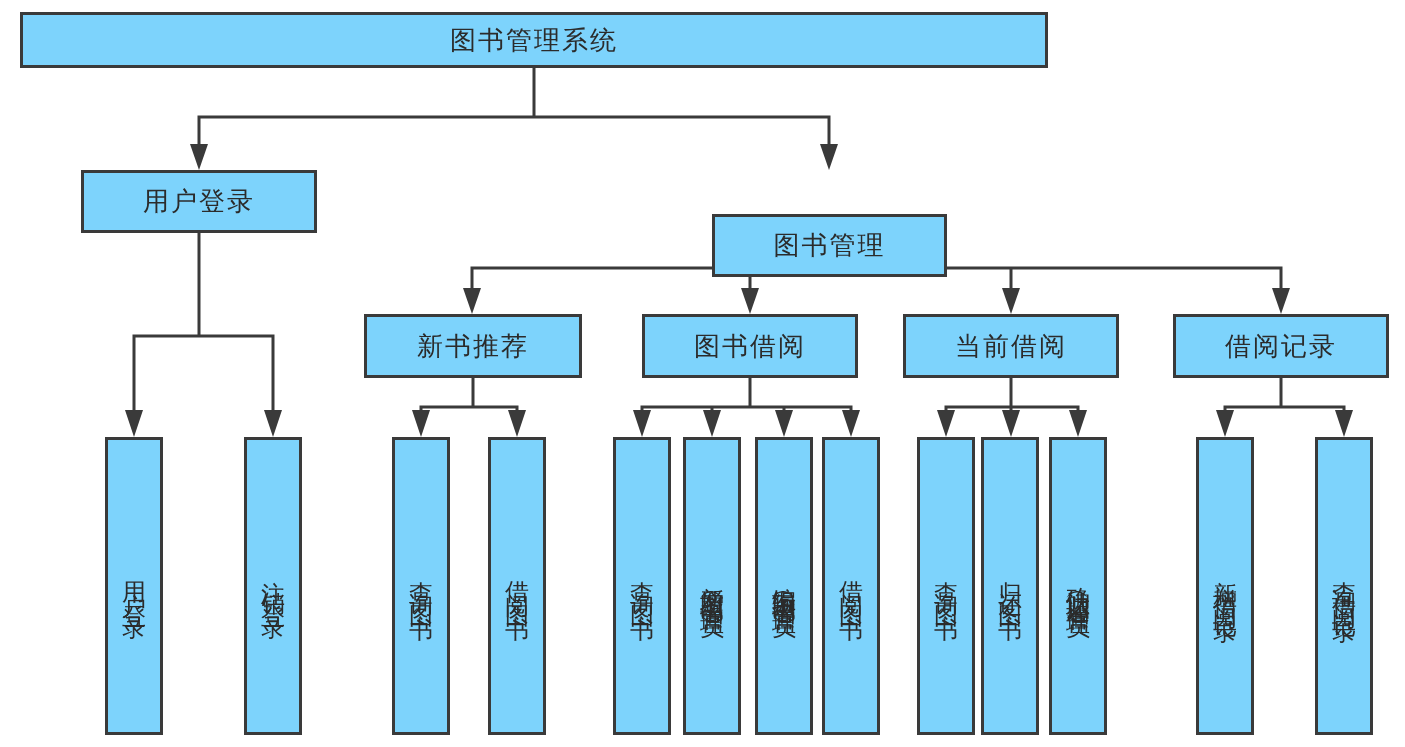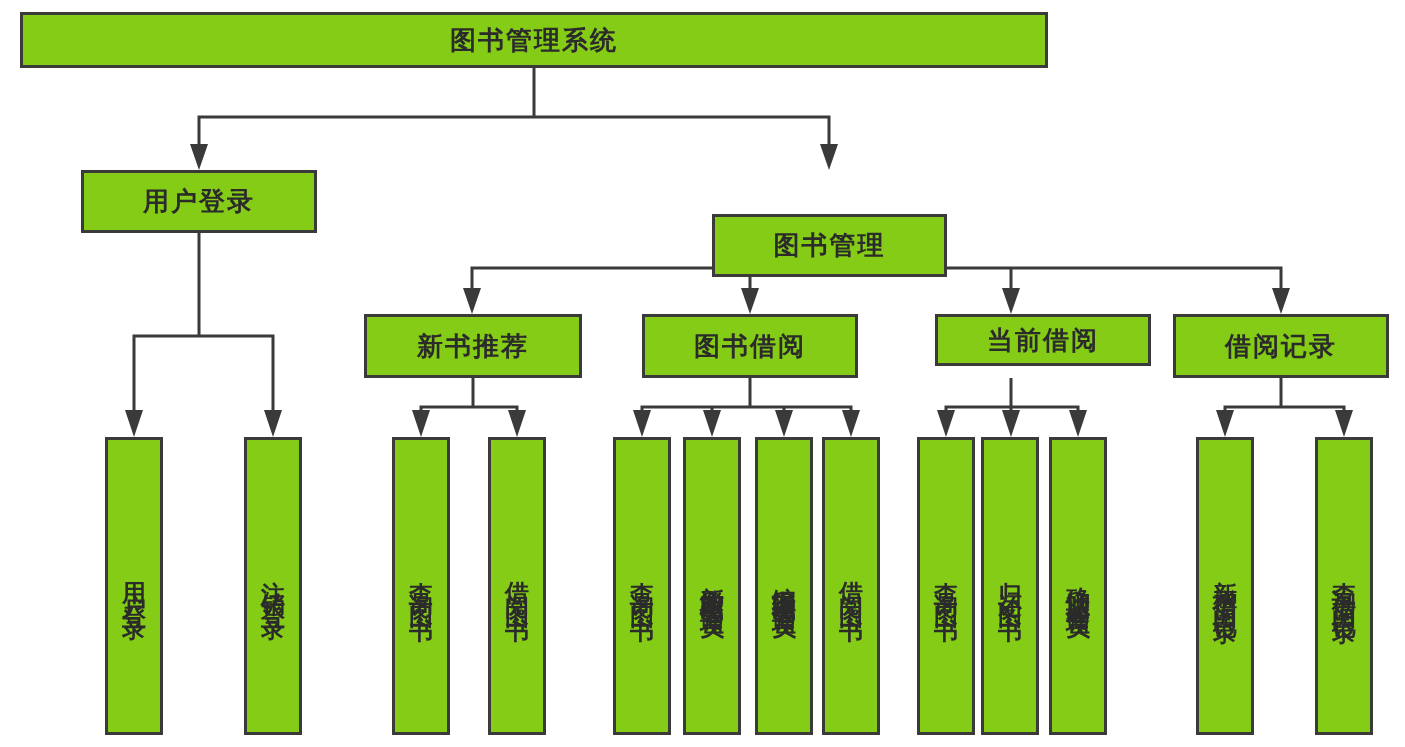--- a/index.html
+++ b/index.html
@@ -18,27 +18,26 @@
   #connectors {
     position: absolute;
     left: 0;
     top: 0;
     z-index: 1;
   }
   .node {
     position: absolute;
     box-sizing: border-box;
     border: 3px solid #3a3a3a;
-    background: #84cc16;
+    background: #7dd3fc;
     display: flex;
     align-items: center;
     justify-content: center;
     color: #2b2b2b;
     z-index: 2;
-    font-weight: bold;
   }
   .h-node {
     font-size: 26px;
     letter-spacing: 2px;
   }
   .leaf {
     width: 58px;
     top: 437px;
     height: 298px;
     font-size: 24px;
@@ -139,21 +138,21 @@
   <div class="node h-node" style="left:712px; top:170px; width:235px; height:63px;margin-top:44px;">
     <span>图书管理</span>
   </div>
 
   <div class="node h-node" style="left:364px; top:314px; width:218px; height:64px;">
     <span>新书推荐</span>
   </div>
   <div class="node h-node" style="left:642px; top:314px; width:216px; height:64px;">
     <span>图书借阅</span>
   </div>
-  <div class="node h-node" style="left:903px; top:314px; width:216px; height:52px;margin-left:32px;">
+  <div class="node h-node" style="left:903px; top:314px; width:216px; height:64px;">
     <span>当前借阅</span>
   </div>
   <div class="node h-node" style="left:1173px; top:314px; width:216px; height:64px;">
     <span>借阅记录</span>
   </div>
 
   <div class="node leaf ls4" style="left:105px;">
     <span class="vtext">用户登录</span>
   </div>
   <div class="node leaf ls4" style="left:244px;">

